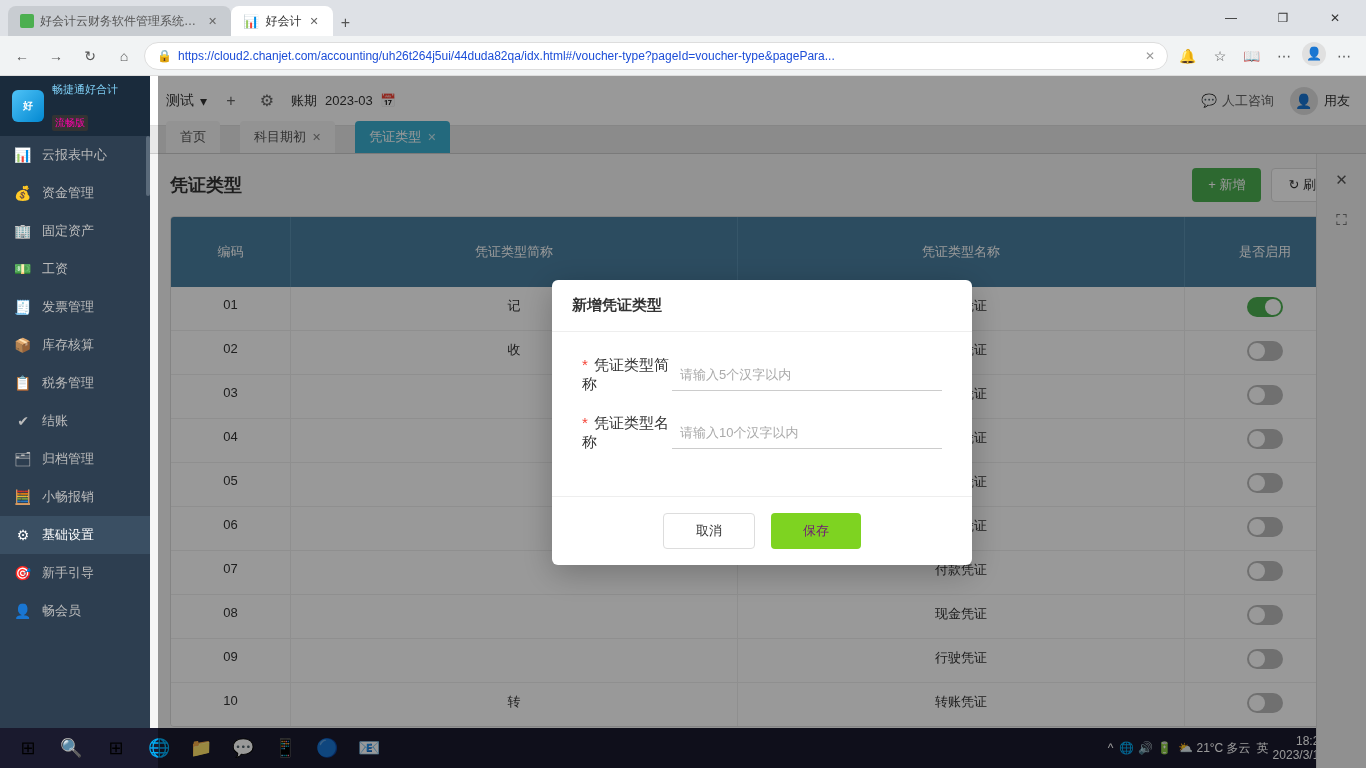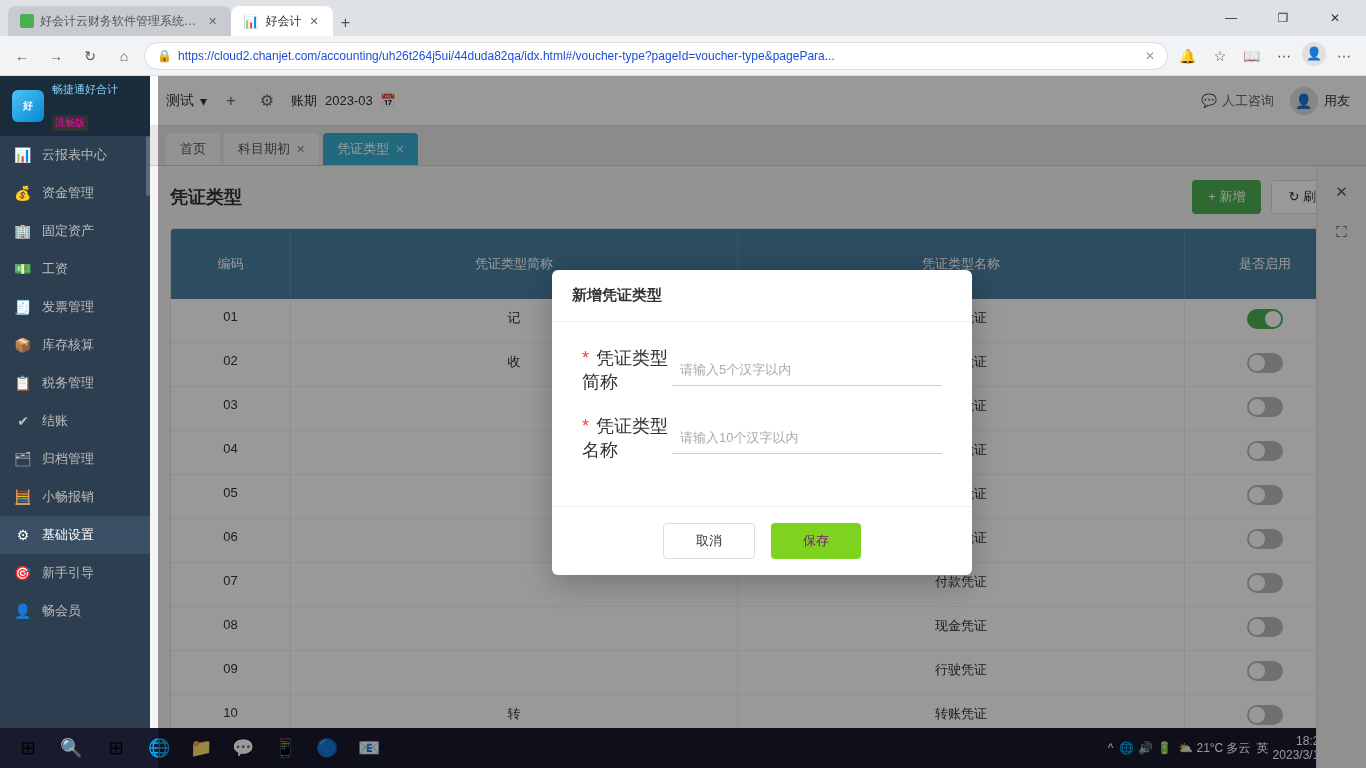--- a/index.html
+++ b/index.html
@@ -251,26 +251,26 @@
     .user-avatar {
       width: 28px; height: 28px;
       background: #e0e0e0;
       border-radius: 50%;
       display: flex; align-items: center; justify-content: center;
       font-size: 14px;
     }
 
     
     .content-tabs {
-      height: 40px;
+      height: 28px;
       background: #e8e8e8;
       display: flex;
       align-items: flex-end;
       padding: 0 16px;
-      gap: 4px;
+      gap: 20px;
       border-bottom: 1px solid #ccc;
     }
     .content-tab {
       display: flex;
       align-items: center;
       height: 32px;
       padding: 0 14px;
       border-radius: 4px 4px 0 0;
       font-size: 13px;
       cursor: pointer;
@@ -426,21 +426,21 @@
     }
     .modal-body {
       padding: 24px 30px;
     }
     .form-row {
       display: flex;
       align-items: center;
       margin-bottom: 20px;
     }
     .form-label {
-      font-size: 18px;
+      font-size: 15px;
       color: #333;
       width: 90px;
       flex-shrink: 0;
     }
     .form-label .required {
       color: #f44336;
       margin-right: 2px;
     }
     .form-input {
       flex: 1;

